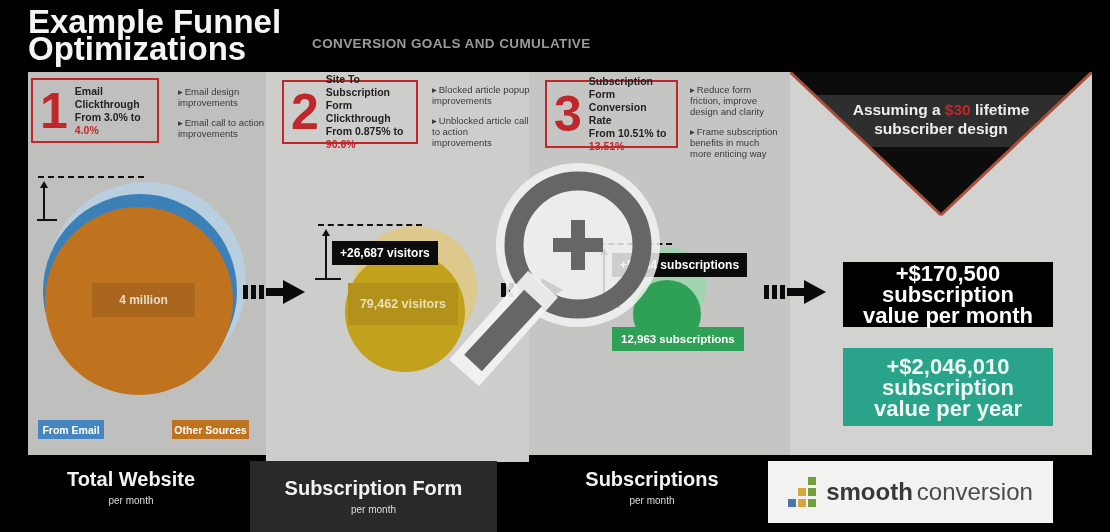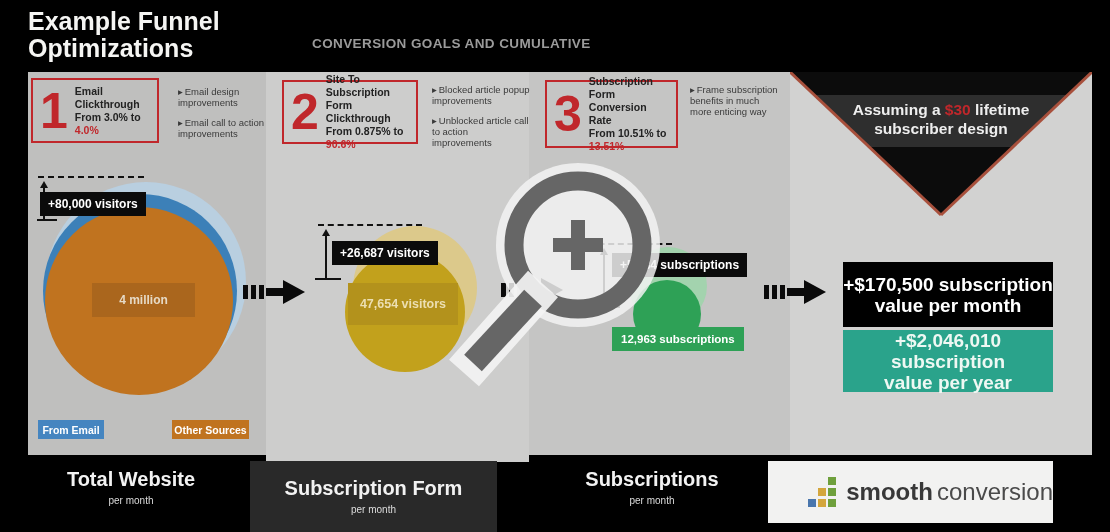--- a/index.html
+++ b/index.html
@@ -1,21 +1,21 @@
 <!DOCTYPE html>
 <html><head>
 <meta charset="utf-8">
 <style>
   html,body{margin:0;padding:0;background:#000;}
   .canvas{position:relative;width:1110px;height:532px;background:#000;overflow:hidden;
           font-family:"Liberation Sans",sans-serif;}
   .abs{position:absolute;}
 
   
-  .page-title{left:28px;top:8px;color:#f5f5f3;font-size:25px;font-weight:bold;line-height:27px;}
+  .page-title{left:28px;top:8px;color:#f5f5f3;font-size:33px;font-weight:bold;line-height:27px;}
   .section-header{left:312px;top:36px;color:#9b9b9b;font-size:13.5px;font-weight:bold;letter-spacing:.4px;}
 
   
   .col{top:72px;}
   .col1{left:28px;width:238px;height:383px;background:#bfbfbe;}
   .col2{left:266px;width:263px;height:390px;background:#cdcdcc;}
   .col3{left:529px;width:261px;height:383px;background:#c5c5c4;}
   .col4{left:790px;width:302px;height:383px;background:#d2d2d1;}
 
   
@@ -48,34 +48,34 @@
   .ov2{left:348px;top:283px;width:110px;height:42px;background:#b3921c;color:#ecdfb2;font-size:12.5px;font-weight:bold;}
   .gl3{left:612px;top:327px;background:#2ea156;color:#fff;font-size:11.5px;font-weight:bold;padding:6px 9px;white-space:nowrap;}
   .chip{color:#fff;font-size:10.5px;font-weight:bold;display:flex;align-items:center;justify-content:center;height:19px;}
   .chip-blue{left:38px;top:420px;width:66px;background:#4585c0;}
   .chip-orange{left:172px;top:420px;width:77px;background:#c0731f;}
 
   
   .tri-text{left:790px;top:100px;width:302px;text-align:center;color:#eee;
             font-size:15.5px;font-weight:bold;line-height:19px;}
   .val-box{display:flex;flex-direction:column;align-items:center;justify-content:center;
-           color:#fff;font-size:19px;font-weight:bold;line-height:21px;text-align:center;}
+           color:#fff;font-size:22px;font-weight:bold;line-height:21px;text-align:center;}
   .vb-month{left:843px;top:262px;width:210px;height:65px;background:#000;}
-  .vb-year{left:843px;top:330px;width:210px;height:62px;background:#2aa38b;color:#eef8f3;}
+  .vb-year{left:843px;top:348px;width:210px;height:78px;background:#2aa38b;color:#eef8f3;}
 
   
   .foot-label{text-align:center;color:#f2f2f2;}
   .foot-label .fl{font-size:20px;font-weight:bold;}
   .foot-label .fs{font-size:10px;color:#dcdcdc;margin-top:4px;}
   .f1{left:31px;top:468px;width:200px;}
   .f2block{left:250px;top:461px;width:247px;height:71px;background:#292929;}
   .f2inner{margin-top:16px;}
   .f3{left:552px;top:468px;width:200px;}
   .white-footer{left:768px;top:461px;width:285px;height:62px;background:#f2f2f1;
-                display:flex;align-items:center;justify-content:flex-end;}
+                display:flex;align-items:center;justify-content:center;}
   .logo{display:flex;align-items:center;}
   .logo-mark{position:relative;width:30px;height:30px;margin-right:8px;margin-top:2px;}
   .sq{position:absolute;width:8px;height:8px;}
   .sq-blue{left:0;top:21px;background:#4a76ad;}
   .sq-g1{left:10px;top:21px;background:#d4a63c;}
   .sq-g2{left:10px;top:10px;background:#d4a63c;}
   .sq-gr1{left:20px;top:21px;background:#6fa03c;}
   .sq-gr2{left:20px;top:10px;background:#6fa03c;}
   .sq-gr3{left:20px;top:-1px;background:#6fa03c;}
   .logo-bold{font-size:24px;font-weight:bold;color:#383838;}
@@ -154,43 +154,43 @@
 
   <div class="abs step-box" style="left:545px;top:80px;width:133px;height:68px;">
     <div class="step-num">3</div>
     <div class="step-text">
       <span>Subscription Form Conversion Rate</span><br>
       <span>From 10.51% to</span>
       <span class="accent">13.51%</span>
     </div>
   </div>
   <div class="abs bullets" style="left:690px;top:84px;width:92px;">
+    <div class="b"><span class="bmark">▸</span><span>Reduce form friction, improve design and clarity</span></div>
     <div class="b"><span class="bmark">▸</span><span>Frame subscription benefits in much more enticing way</span></div>
   </div>
 
   <div class="abs circ g1"></div>
   <div class="abs circ b1"></div>
   <div class="abs circ o1"></div>
   <div class="abs dash" style="left:38px;top:176px;width:106px;"></div>
   <div class="abs vline" style="left:43px;top:186px;height:33px;"></div>
   <div class="abs ahead" style="left:40px;top:181px;"></div>
   <div class="abs solid" style="left:37px;top:219px;width:20px;"></div>
-  <div class="abs delta" style="left:40px;top:192px;">+80,000 visitors</div>
   <div class="abs ov-rect ov1">4 million</div>
   <div class="abs chip chip-blue">From Email</div>
   <div class="abs chip chip-orange">Other Sources</div>
 
   <div class="abs circ g2"></div>
   <div class="abs circ y2"></div>
   <div class="abs dash" style="left:318px;top:224px;width:104px;"></div>
   <div class="abs vline" style="left:325px;top:234px;height:44px;"></div>
   <div class="abs ahead" style="left:322px;top:229px;"></div>
   <div class="abs solid" style="left:315px;top:278px;width:26px;"></div>
   <div class="abs delta" style="left:332px;top:241px;text-align:center;">+26,687 visitors</div>
-  <div class="abs ov-rect ov2">47,654 visitors</div>
+  <div class="abs ov-rect ov2">79,462 visitors</div>
 
   <div class="abs circ g3"></div>
   <div class="abs circ gr3"></div>
   <div class="abs dash" style="left:560px;top:243px;width:112px;"></div>
   <div class="abs vline" style="left:603px;top:253px;height:53px;"></div>
   <div class="abs ahead" style="left:600px;top:248px;"></div>
   <div class="abs solid" style="left:594px;top:306px;width:26px;"></div>
   <div class="abs delta" style="left:612px;top:253px;">+5,684 subscriptions</div>
   <div class="abs gl3">12,963 subscriptions</div>
 

